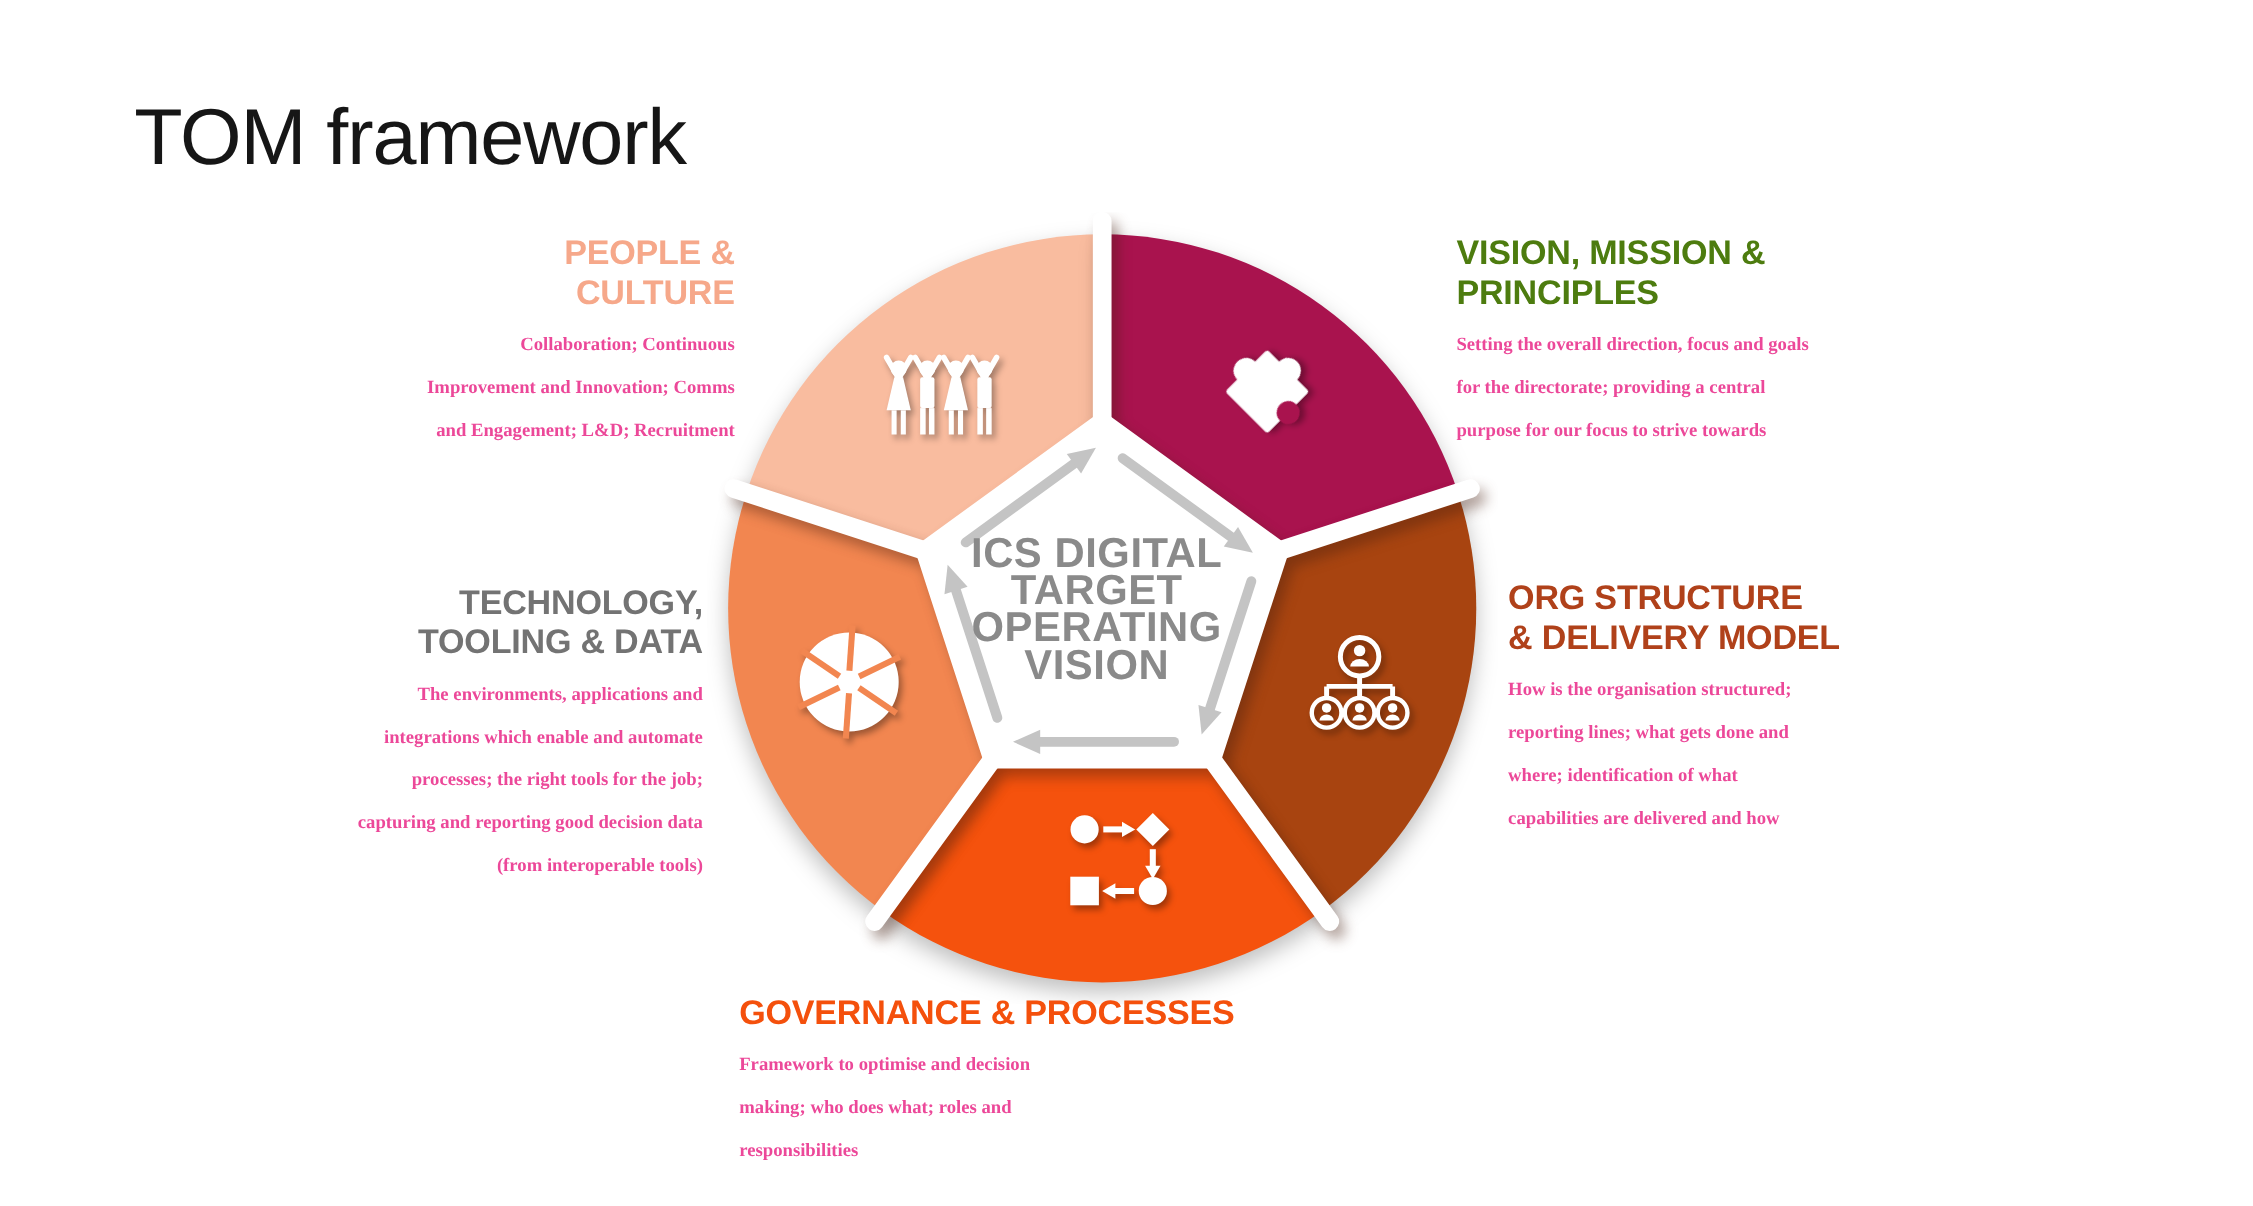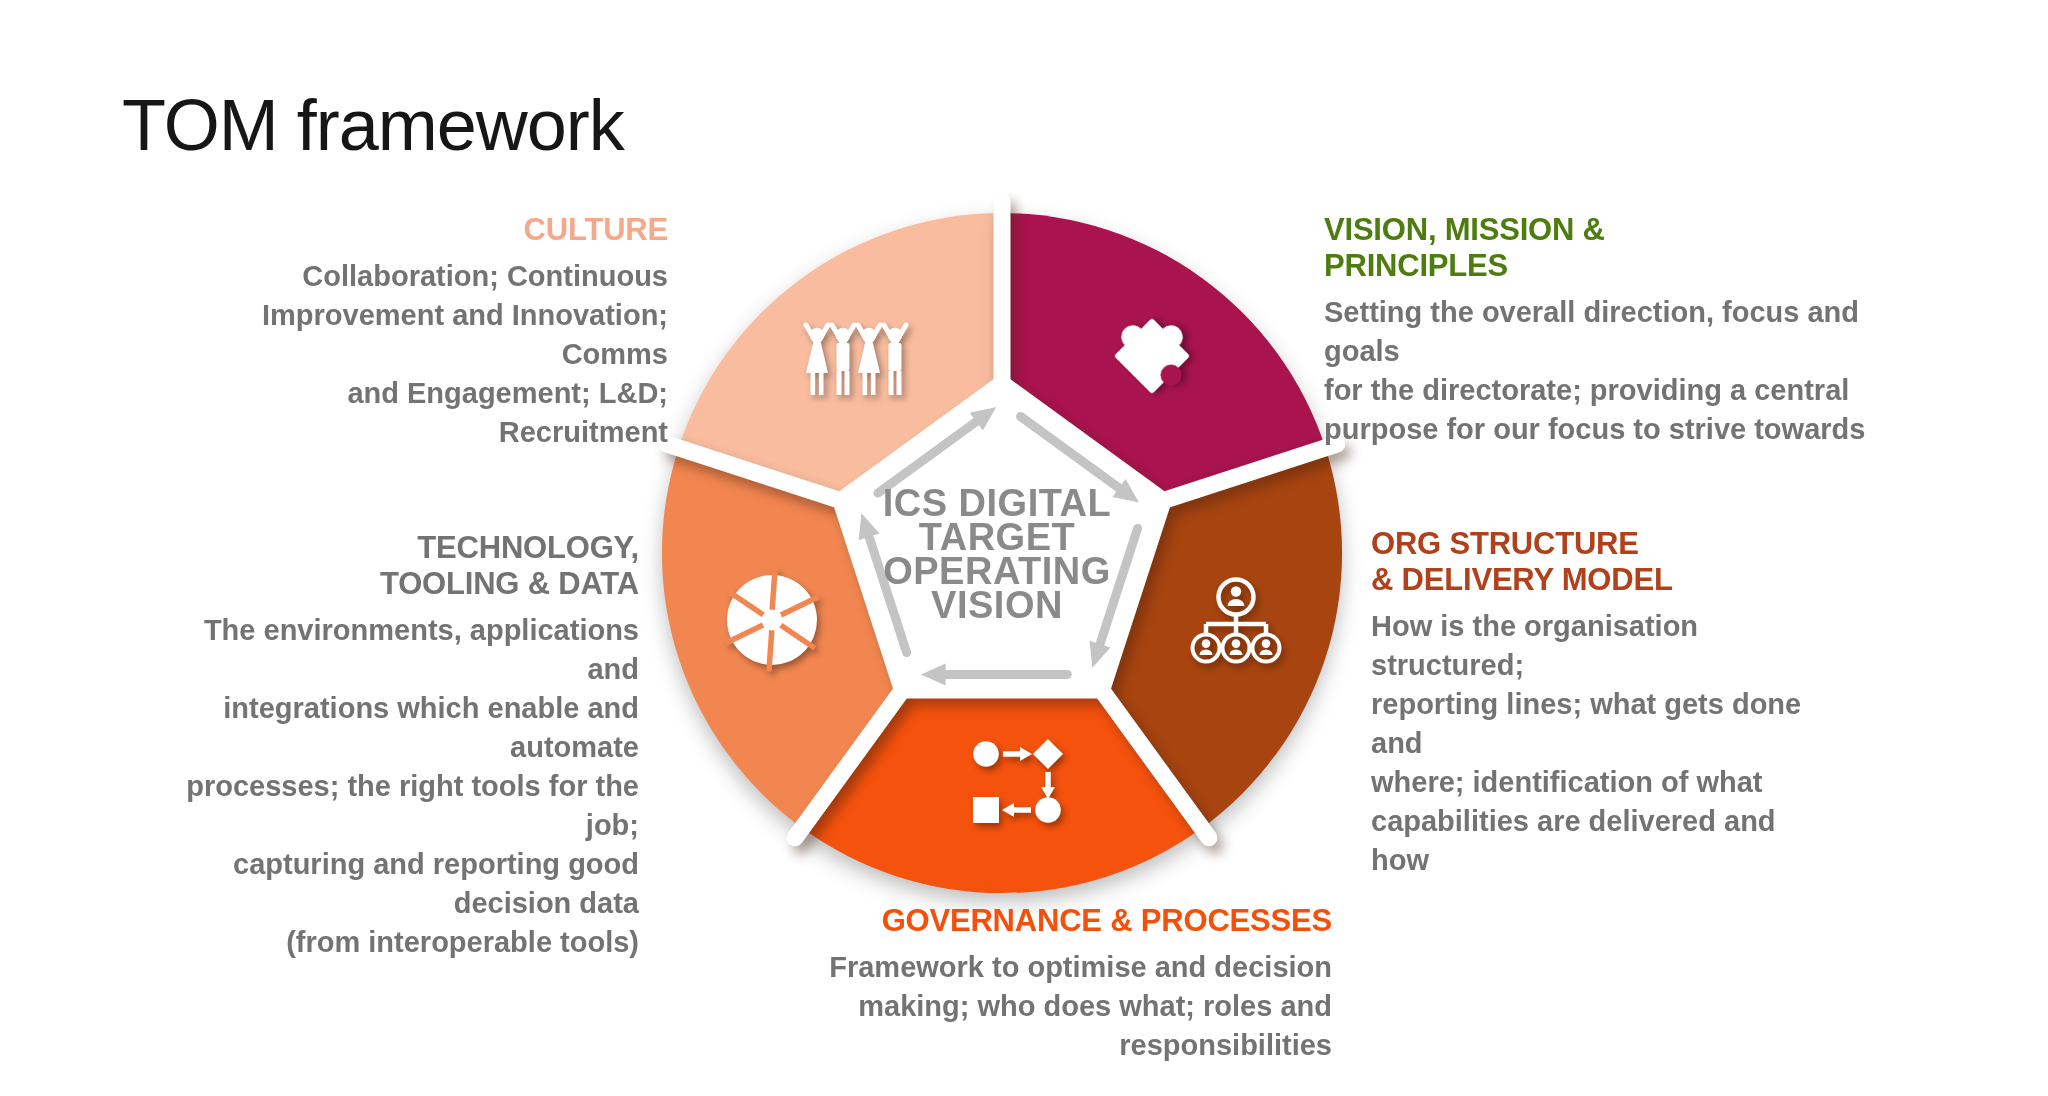--- a/index.html
+++ b/index.html
@@ -19,24 +19,24 @@
   .arrowhead{stroke:none;}
   
   .center-label{
     position:absolute;left:837px;top:486px;width:320px;
     text-align:center;color:#8a8a8a;font-weight:700;
     font-size:38px;line-height:34px;letter-spacing:0.5px;
   }
   
   .block{position:absolute;}
   .block .heading{font-weight:700;font-size:31px;line-height:36px;letter-spacing:-0.2px;}
-  .block .body{margin-top:9px;font-weight:700;font-size:29px;line-height:39px;color:#737373;}
+  .block .body{margin-top:9px;font-weight:700;font-size:17px;line-height:39px;color:#ec4899;font-family:Liberation Serif, serif;}
   .align-right{text-align:right;}
   .align-left{text-align:left;}
-  .align-center{text-align:right;}
+  .align-center{text-align:left;}
   .blk-people{right:1380px;top:212px;width:470px;}
   .blk-people .heading{color:#f6a88a;}
   .blk-vision{left:1324px;top:212px;width:560px;}
   .blk-vision .heading{color:#4d7c0f;}
   .blk-tech{right:1409px;top:530px;width:480px;}
   .blk-tech .heading{color:#737373;}
   .blk-org{left:1371px;top:526px;width:470px;}
   .blk-org .heading{color:#b0411a;}
   .blk-gov{left:672px;top:903px;width:660px;}
   .blk-gov .heading{color:#f4500c;}
@@ -156,20 +156,21 @@
 
 <div class="center-label">
   <div>ICS DIGITAL</div>
   <div>TARGET</div>
   <div>OPERATING</div>
   <div>VISION</div>
 </div>
 
 <div class="block blk-people align-right">
   <div class="heading">
+    <div>PEOPLE &amp;</div>
     <div>CULTURE</div>
   </div>
   <div class="body">
     <div>Collaboration; Continuous</div>
     <div>Improvement and Innovation; Comms</div>
     <div>and Engagement; L&amp;D; Recruitment</div>
   </div>
 </div>
 
 <div class="block blk-vision align-left">

